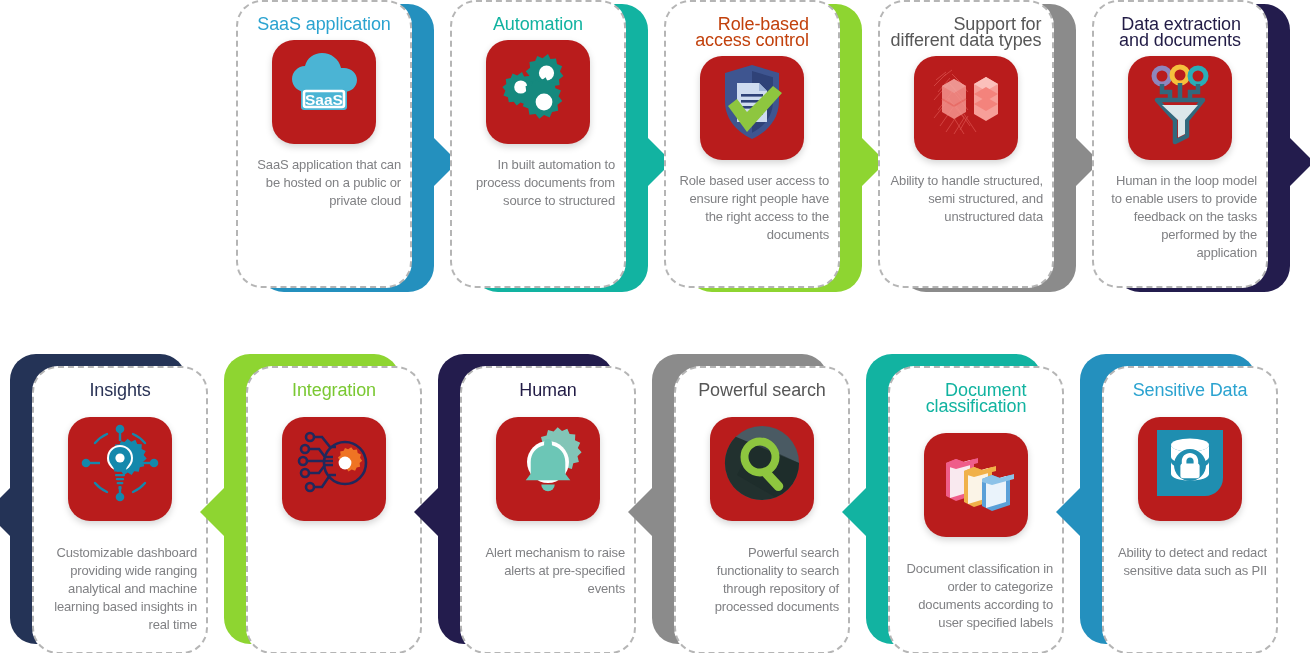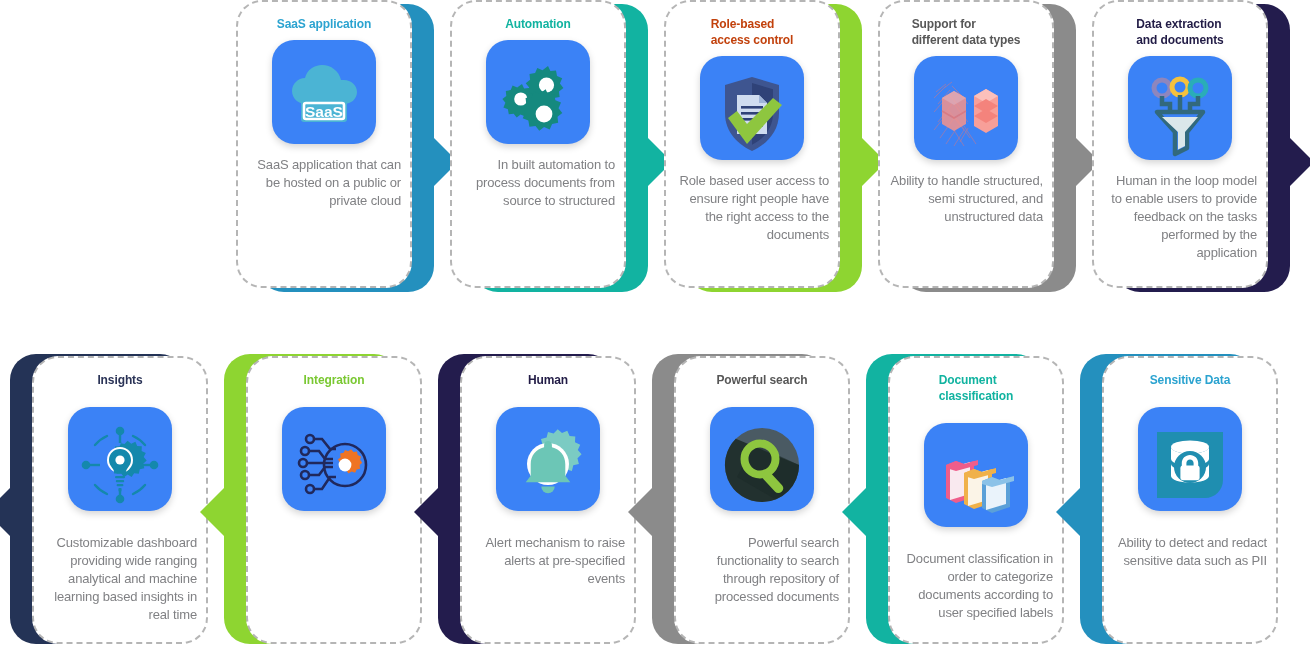--- a/index.html
+++ b/index.html
@@ -40,30 +40,30 @@
   
   .card{
     position:absolute;top:0;width:176px;height:288px;
     background:#ffffff;border-radius:26px;
     border:2px dashed rgba(120,120,120,.55);
     box-sizing:border-box;
     padding:14px 9px 0 9px;
     display:flex;flex-direction:column;align-items:center;
   }
   .row-top .card{left:8px;}
-  .row-bottom .card{right:8px;top:6px;gap:11px;}
+  .row-bottom .card{right:8px;top:16px;gap:11px;}
 
   .card-title{
-    font-size:12px;font-weight:bold;line-height:16px;
-    text-align:left;margin:0 0 8px 0;letter-spacing:-.1px;
+    font-size:18px;font-weight:normal;line-height:16px;
+    text-align:right;margin:0 0 8px 0;letter-spacing:-.1px;
   }
   .icon-tile{
-    width:104px;height:104px;border-radius:22px;background:#3b82f6;
+    width:104px;height:104px;border-radius:22px;background:#b91c1c;
     box-shadow:0 3px 7px rgba(0,0,0,.17);
-    display:flex;align-items:flex-end;justify-content:center;
+    display:flex;align-items:flex-start;justify-content:center;
     margin-bottom:12px;flex:0 0 104px;
   }
   .icon-tile svg{display:block;}
   .card-desc{
     font-size:13px;line-height:18px;color:#808184;
     text-align:right;margin:0;letter-spacing:-.15px;
   }
 </style>
 </head>
 <body>

